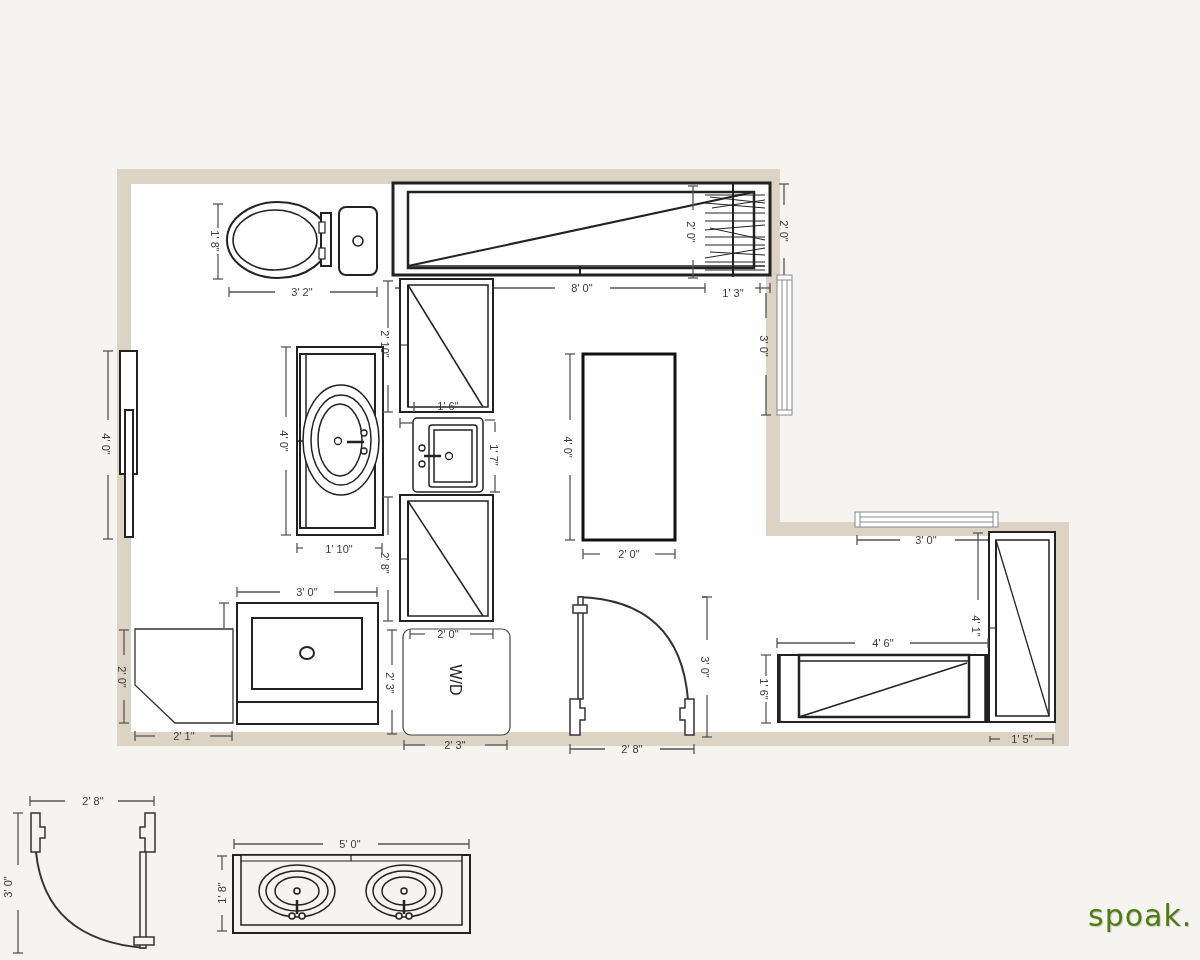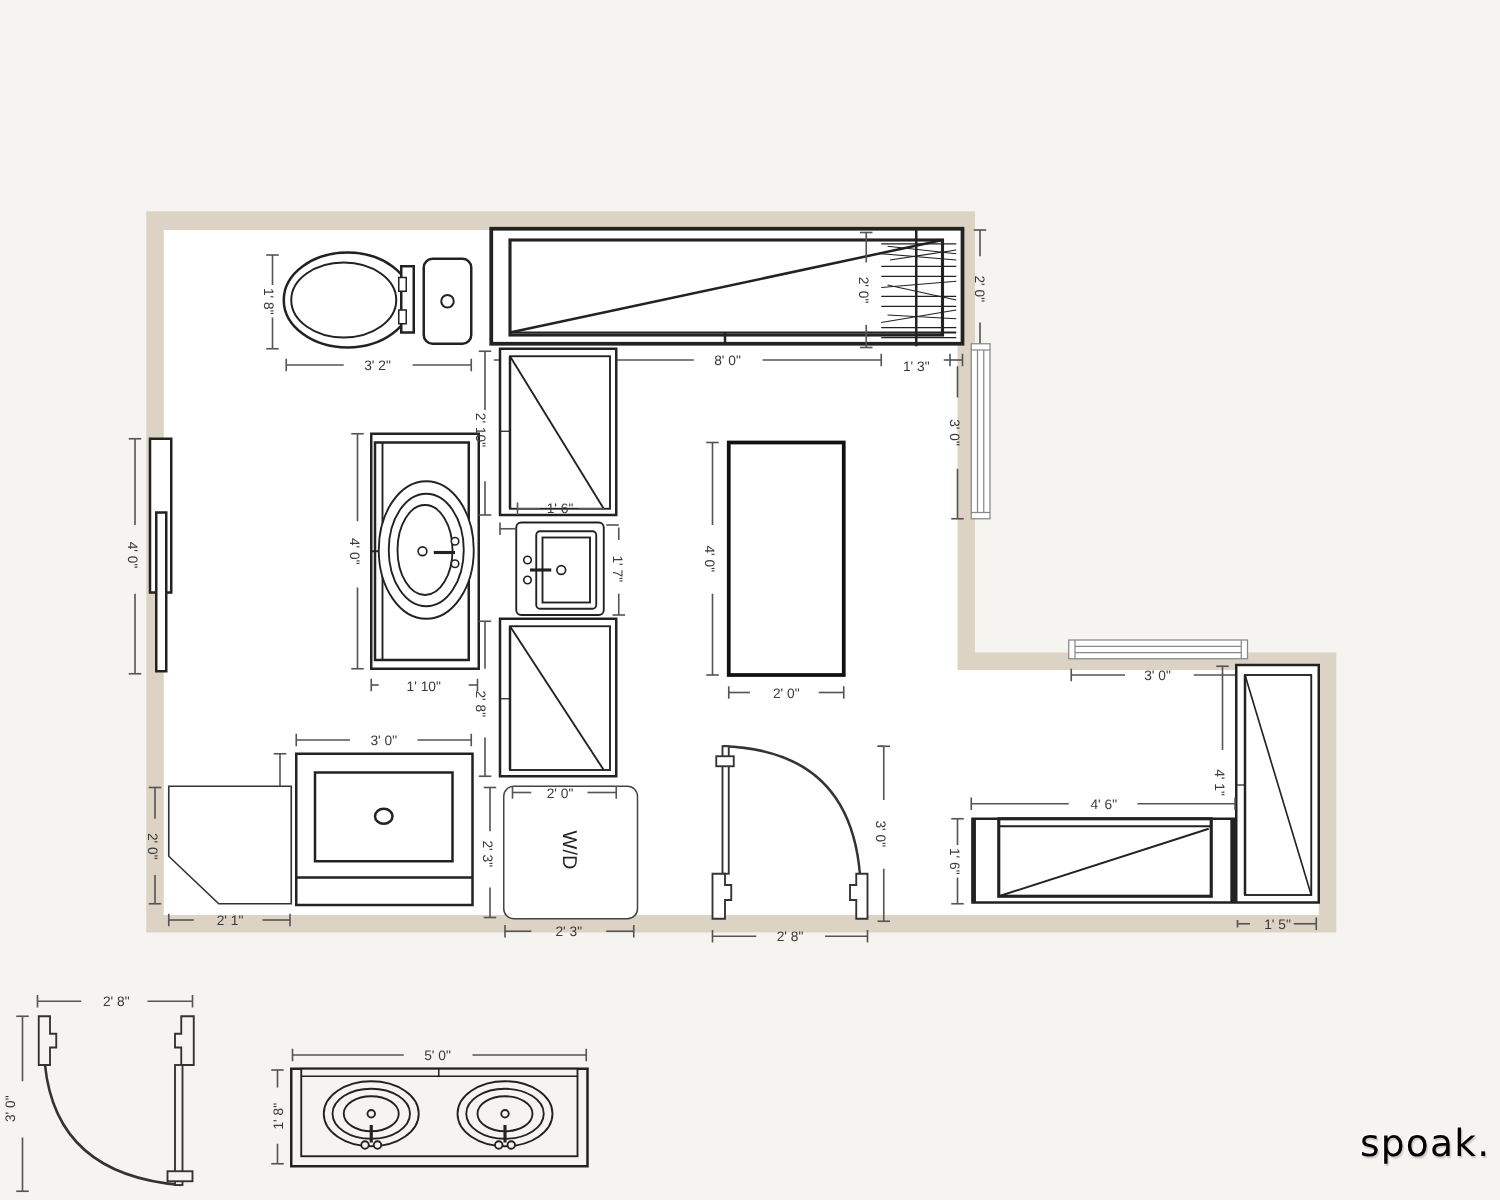--- a/index.html
+++ b/index.html
@@ -1,20 +1,20 @@
 <!DOCTYPE html>
 <html><head>
 <meta charset="utf-8">
 <style>
   html, body { margin: 0; padding: 0; background: #f5f4f1; }
   body { width: 1200px; height: 960px; overflow: hidden; position: relative; font-family: "Liberation Sans", sans-serif; }
   svg { position: absolute; left: 0; top: 0; }
   .dim { font-family: "Liberation Sans", sans-serif; font-size: 11px; fill: #3a3a3a; }
   .wd { font-family: "Liberation Sans", sans-serif; font-size: 16px; fill: #222; }
-  .logo { position: absolute; left: 1088px; top: 898px; font-family: "DejaVu Sans", sans-serif; font-size: 30px; color: #000000; letter-spacing: 1px; text-shadow: 1px 1px 1px #c9c7c2, -1px -1px 0 #ffffff; }
+  .logo { position: absolute; left: 1088px; top: 898px; font-family: "DejaVu Sans", sans-serif; font-size: 30px; color: #4d7c0f; letter-spacing: 1px; text-shadow: 1px 1px 1px #c9c7c2, -1px -1px 0 #ffffff; }
 </style>
 </head>
 <body>
 
 <svg width="1200" height="960" viewBox="0 0 1200 960">
 
   <g>
     <path d="M117,169 L780,169 L780,522 L1069,522 L1069,746 L117,746 Z" fill="#ddd3c5"></path>
     <path d="M131,184 L766,184 L766,536 L1055,536 L1055,732 L131,732 Z" fill="#ffffff"></path>
   </g>

